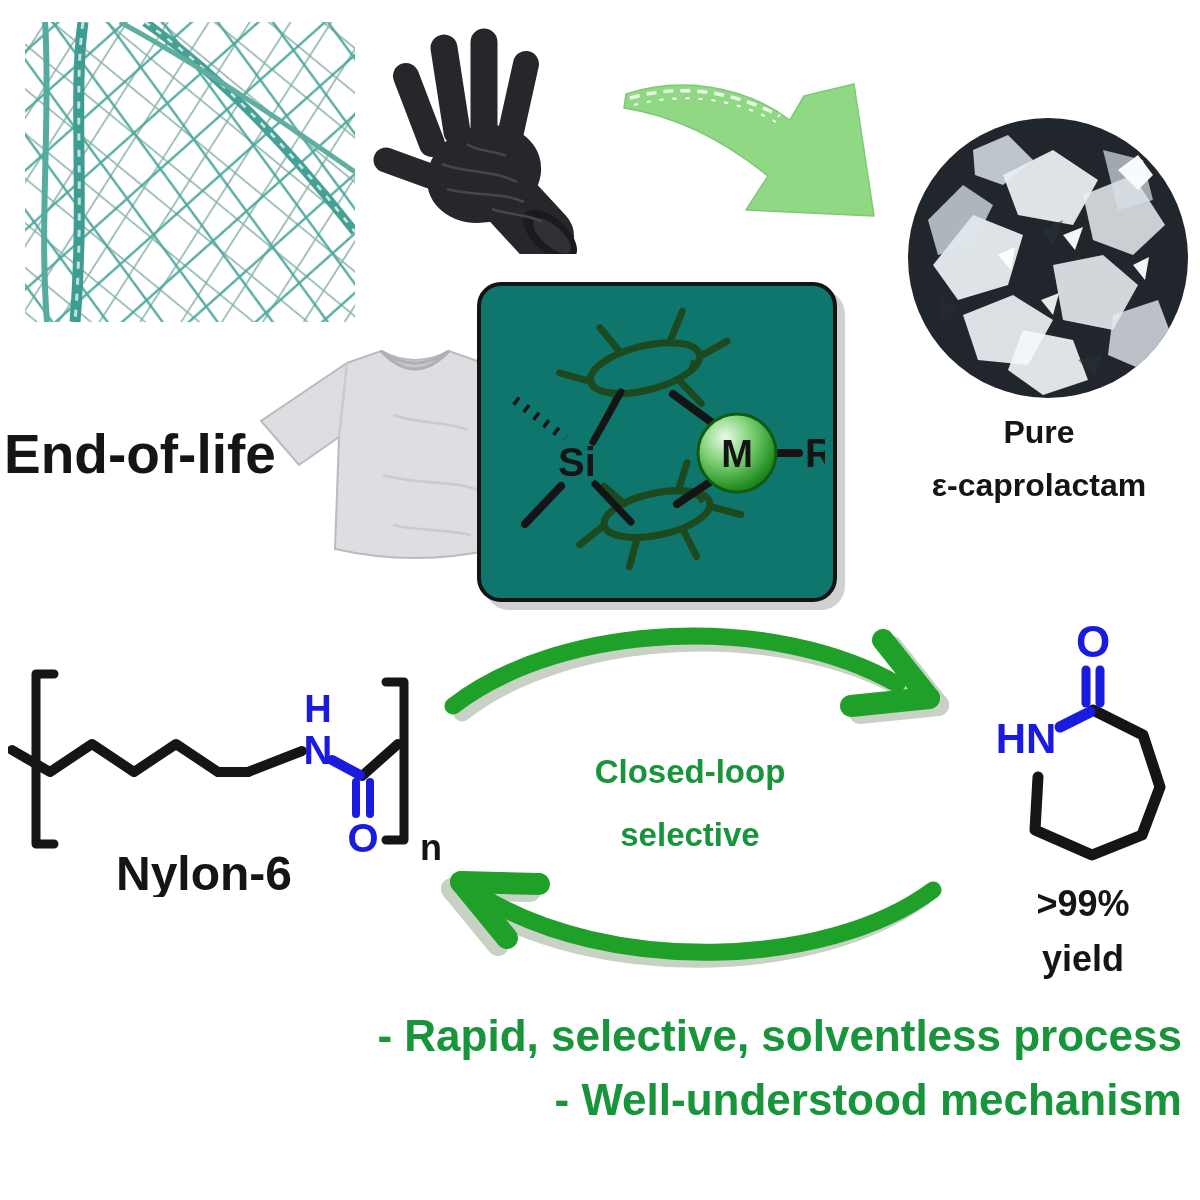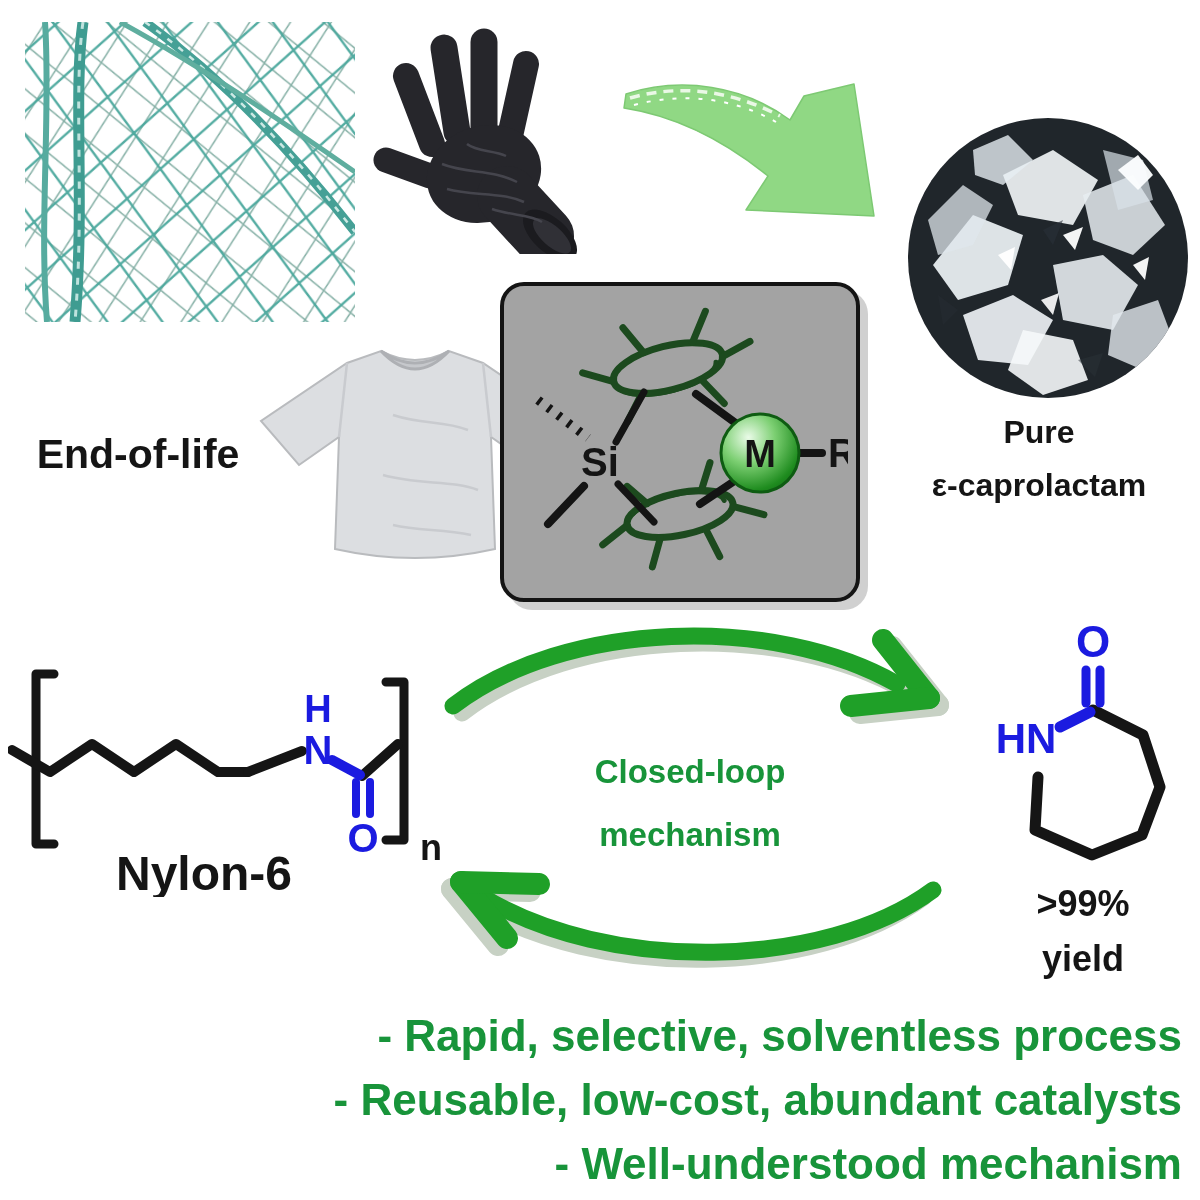--- a/index.html
+++ b/index.html
@@ -4,31 +4,30 @@
 <style>
   html,body{margin:0;padding:0;background:#ffffff;}
   .canvas{
     position:relative;width:1200px;height:1200px;background:#ffffff;
     font-family:"Liberation Sans",sans-serif;overflow:hidden;
   }
   .abs{position:absolute;}
   .lbl{font-weight:bold;text-align:center;white-space:nowrap;}
   .black{color:#151515;}
   .green{color:#18943a;}
-  .eol{left:4px;top:428px;width:268px;font-size:41px;line-height:53px;}
+  .eol{left:4px;top:428px;width:268px;font-size:55px;line-height:53px;}
   .pure{left:878px;top:406px;width:322px;font-size:32px;line-height:53px;}
   .closed{left:458px;top:740px;width:464px;font-size:33px;line-height:63px;}
   .yield{left:983px;top:876px;width:200px;font-size:36px;line-height:55px;}
   .bullets{left:72px;top:1004px;width:1110px;font-size:44px;line-height:64px;
     font-weight:bold;color:#18943a;text-align:right;white-space:nowrap;}
   .catbox{
-    left:477px;top:282px;width:352px;height:312px;background:#a3a3a3;
+    left:477px;top:282px;width:352px;height:312px;background:#0f766e;
     border:4px solid #141414;border-radius:24px;
     box-shadow:8px 8px 0 rgba(120,120,120,0.35);
-    margin-left:23px;
   }
   svg text{font-family:"Liberation Sans",sans-serif;font-weight:bold;}
 </style>
 </head>
 <body>
 
 <div class="canvas">
 
   <div class="abs" style="left:25px;top:22px;">
     <svg width="330" height="300" viewBox="0 0 330 300">
@@ -202,21 +201,21 @@
         <path d="M514,100 L436,108" stroke-width="22"></path>
         <path d="M518,292 C410,372 192,376 66,298" stroke-width="17"></path>
         <path d="M46,284 L92,340" stroke-width="22"></path>
         <path d="M46,284 L124,286" stroke-width="22"></path>
       </g>
     </svg>
   </div>
 
   <div class="abs lbl green closed">
     <div>Closed-loop</div>
-    <div>mechanism</div>
+    <div>selective</div>
   </div>
 
   <div class="abs" style="left:8px;top:652px;">
     <svg width="450" height="245" viewBox="0 0 450 245">
       <g stroke="#151515" fill="none" stroke-linecap="round" stroke-linejoin="round">
         <path d="M46,22 L28,22 L28,192 L46,192" stroke-width="9"></path>
         <path d="M378,30 L396,30 L396,188 L378,188" stroke-width="9"></path>
         <polyline points="4,98 42,120 84,92 126,120 168,92 210,120 240,120" stroke-width="10"></polyline>
         <line x1="240" y1="120" x2="294" y2="99" stroke-width="10"></line>
         <line x1="354" y1="124" x2="390" y2="92" stroke-width="10"></line>
@@ -249,17 +248,16 @@
     </svg>
   </div>
 
   <div class="abs lbl black yield">
     <div>&gt;99%</div>
     <div>yield</div>
   </div>
 
   <div class="abs bullets">
     <div>- Rapid, selective, solventless process</div>
-    <div>- Reusable, low-cost, abundant catalysts</div>
     <div>- Well-understood mechanism</div>
   </div>
 
 </div>
 
 </body></html>

